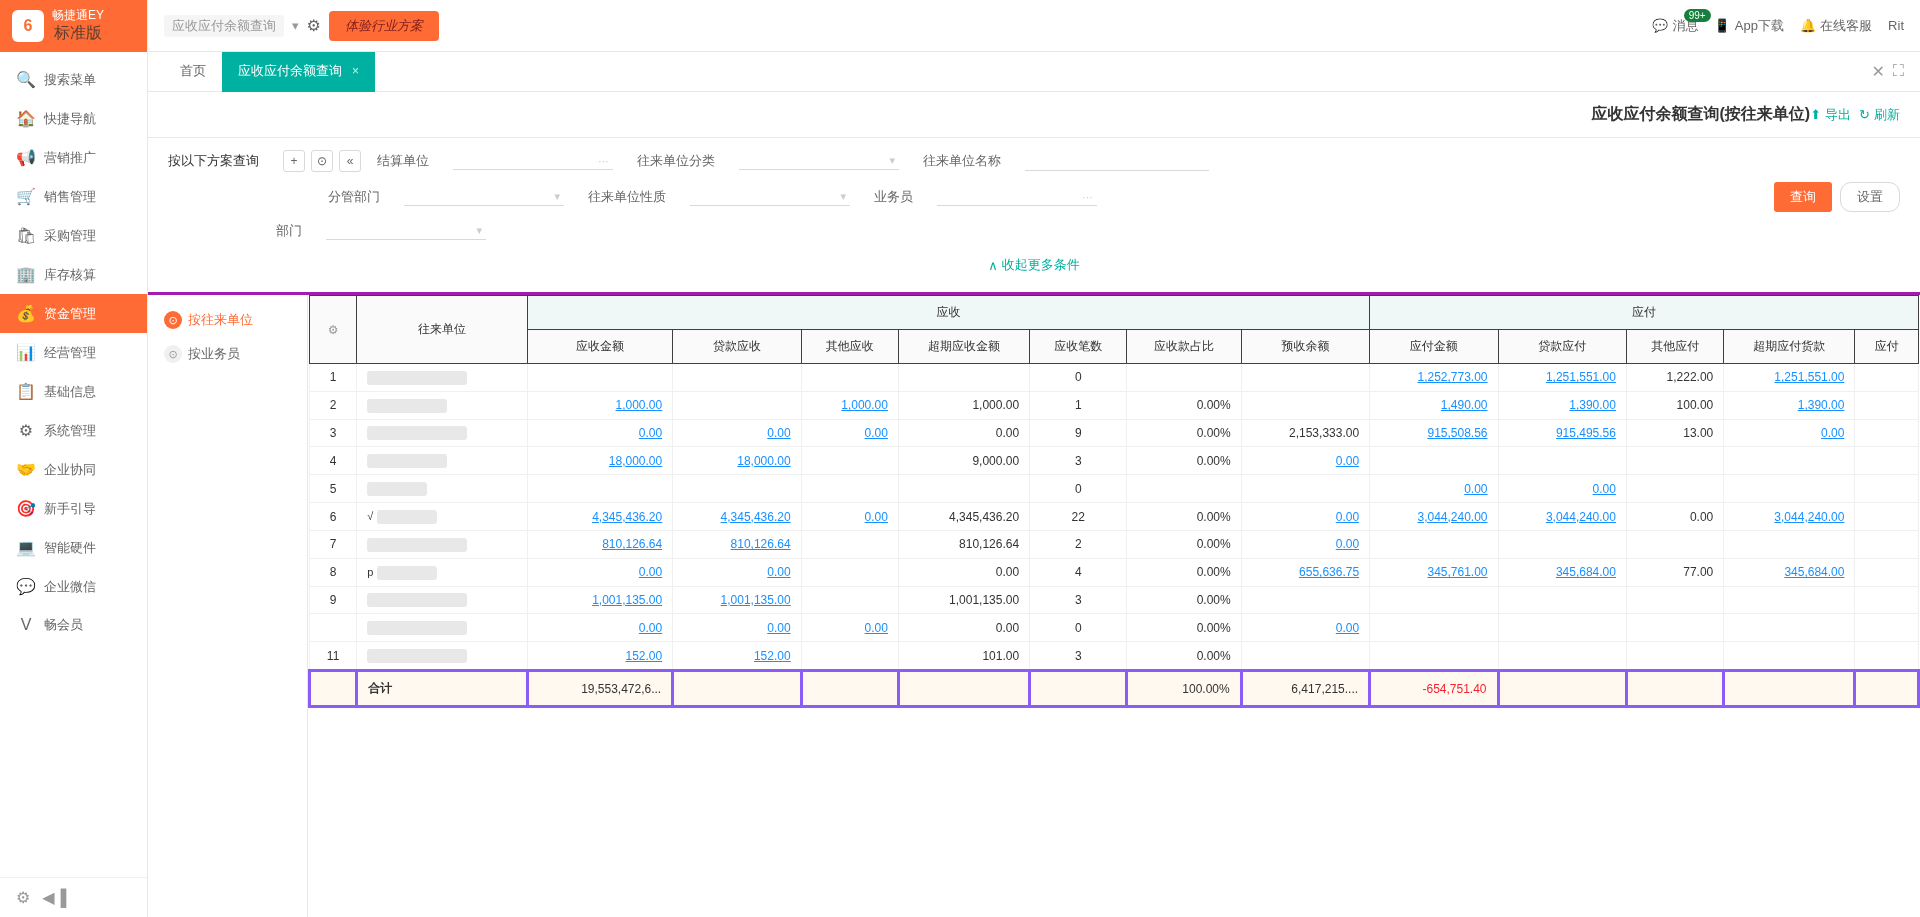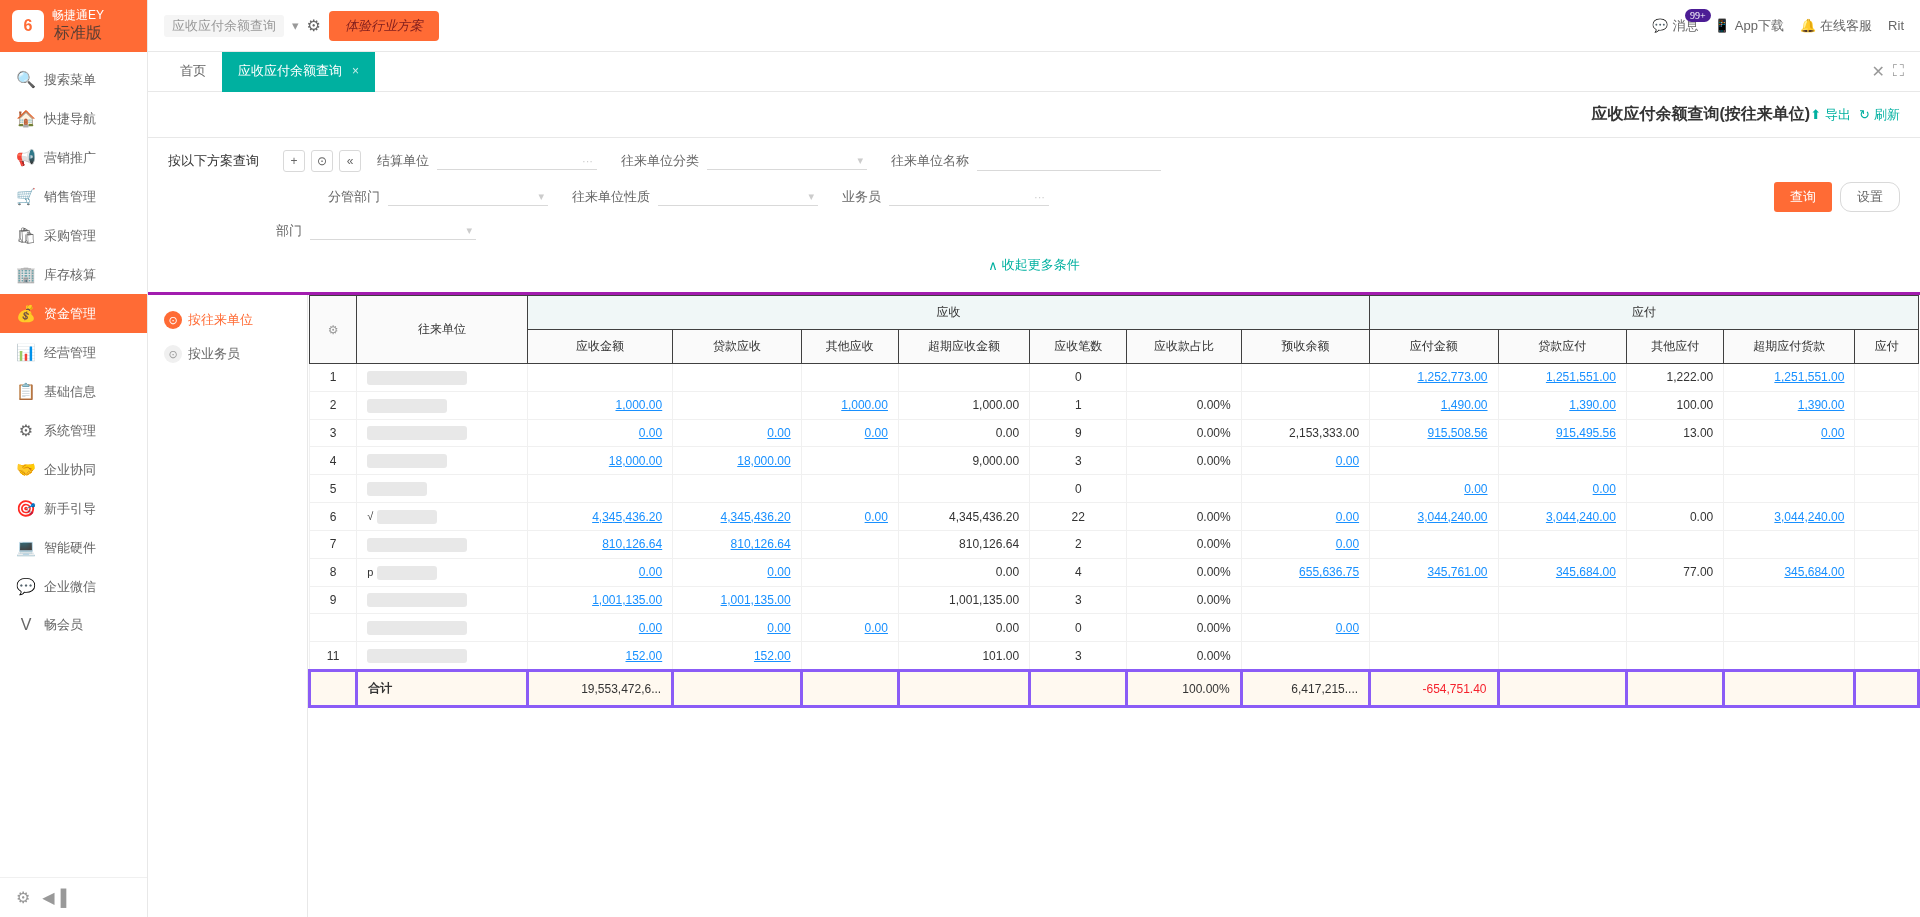--- a/index.html
+++ b/index.html
@@ -35,21 +35,21 @@
       border-bottom: 1px solid #e8e8e8; display: flex; align-items: center; padding: 0 16px;
       gap: 12px; z-index: 99;
     }
     .topbar-left { display: flex; align-items: center; gap: 8px; flex: 1; }
     .breadcrumb-path { color: #999; font-size: 13px; background: #f5f5f5; padding: 2px 8px; border-radius: 3px; }
     .topbar-chevron { color: #999; }
     .topbar-gear { color: #666; cursor: pointer; font-size: 16px; }
     .btn-industry { background: #ff6b35; color: #7f1d1d; border: none; padding: 6px 16px; border-radius: 4px; cursor: pointer; font-size: 13px; font-style: italic; }
     .topbar-right { display: flex; align-items: center; gap: 16px; }
     .topbar-msg { display: flex; align-items: center; gap: 4px; cursor: pointer; color: #666; font-size: 13px; position: relative; }
-    .badge { background: #4c1d95; color: #fff; font-size: 10px; border-radius: 10px; padding: 1px 5px; position: absolute; top: -8px; right: -12px; min-width: 18px; text-align: center; font-family: Liberation Serif, serif; }
+    .badge { background: #15803d; color: #fff; font-size: 10px; border-radius: 10px; padding: 1px 5px; position: absolute; top: -8px; right: -12px; min-width: 18px; text-align: center; }
     .topbar-user { color: #666; font-size: 13px; }
 
     
     .main {
       margin-left: 148px; margin-top: 52px; height: calc(917px - 52px); display: flex; flex-direction: column;
     }
     
     .tab-bar {
       display: flex; align-items: center; background: #fff; border-bottom: 1px solid #e8e8e8;
       padding: 0 16px; height: 40px; gap: 0;
@@ -73,21 +73,21 @@
     .btn-export { display: flex; align-items: center; gap: 4px; color: #00b0a0; font-size: 13px; cursor: pointer; }
     .btn-refresh { display: flex; align-items: center; gap: 4px; color: #00b0a0; font-size: 13px; cursor: pointer; }
 
     
     .filter-area { background: #fff; padding: 12px 20px; border-bottom: 3px solid #a21caf; }
     .filter-row { display: flex; align-items: center; gap: 16px; margin-bottom: 10px; }
     .filter-label { font-size: 13px; color: #333; font-weight: 500; }
     .filter-actions { display: flex; align-items: center; gap: 6px; margin-left: 8px; }
     .filter-btn { width: 22px; height: 22px; border: 1px solid #d9d9d9; border-radius: 3px; display: flex; align-items: center; justify-content: center; cursor: pointer; color: #666; font-size: 12px; }
     .filter-fields { display: flex; align-items: center; gap: 24px; flex: 1; }
-    .field-group { display: flex; align-items: center; gap: 8px; min-width: 200px; justify-content: flex-end; }
+    .field-group { display: flex; align-items: center; gap: 24px; min-width: 200px; justify-content: flex-end; }
     .field-label { color: #666; font-size: 13px; white-space: nowrap; }
     .field-input { flex: 1; border: none; border-bottom: 1px solid #d9d9d9; padding: 2px 4px; font-size: 13px; outline: none; }
     .field-select { flex: 1; display: flex; align-items: center; justify-content: space-between; border: none; border-bottom: 1px solid #d9d9d9; padding: 2px 4px; cursor: pointer; min-width: 160px; }
     .field-select span { color: #ccc; font-size: 11px; }
     .field-dots { color: #999; margin-left: 4px; cursor: pointer; font-size: 14px; }
     .collapse-btn { display: flex; align-items: center; gap: 4px; color: #00b0a0; font-size: 13px; cursor: pointer; justify-content: center; padding: 6px 0; }
 
     
     .content-area { flex: 1; display: flex; gap: 0; overflow: hidden; background: #f5f5f5; }
     .left-panel { width: 160px; background: #fff; border-right: 1px solid #e8e8e8; padding: 8px 0; flex-shrink: 0; }

